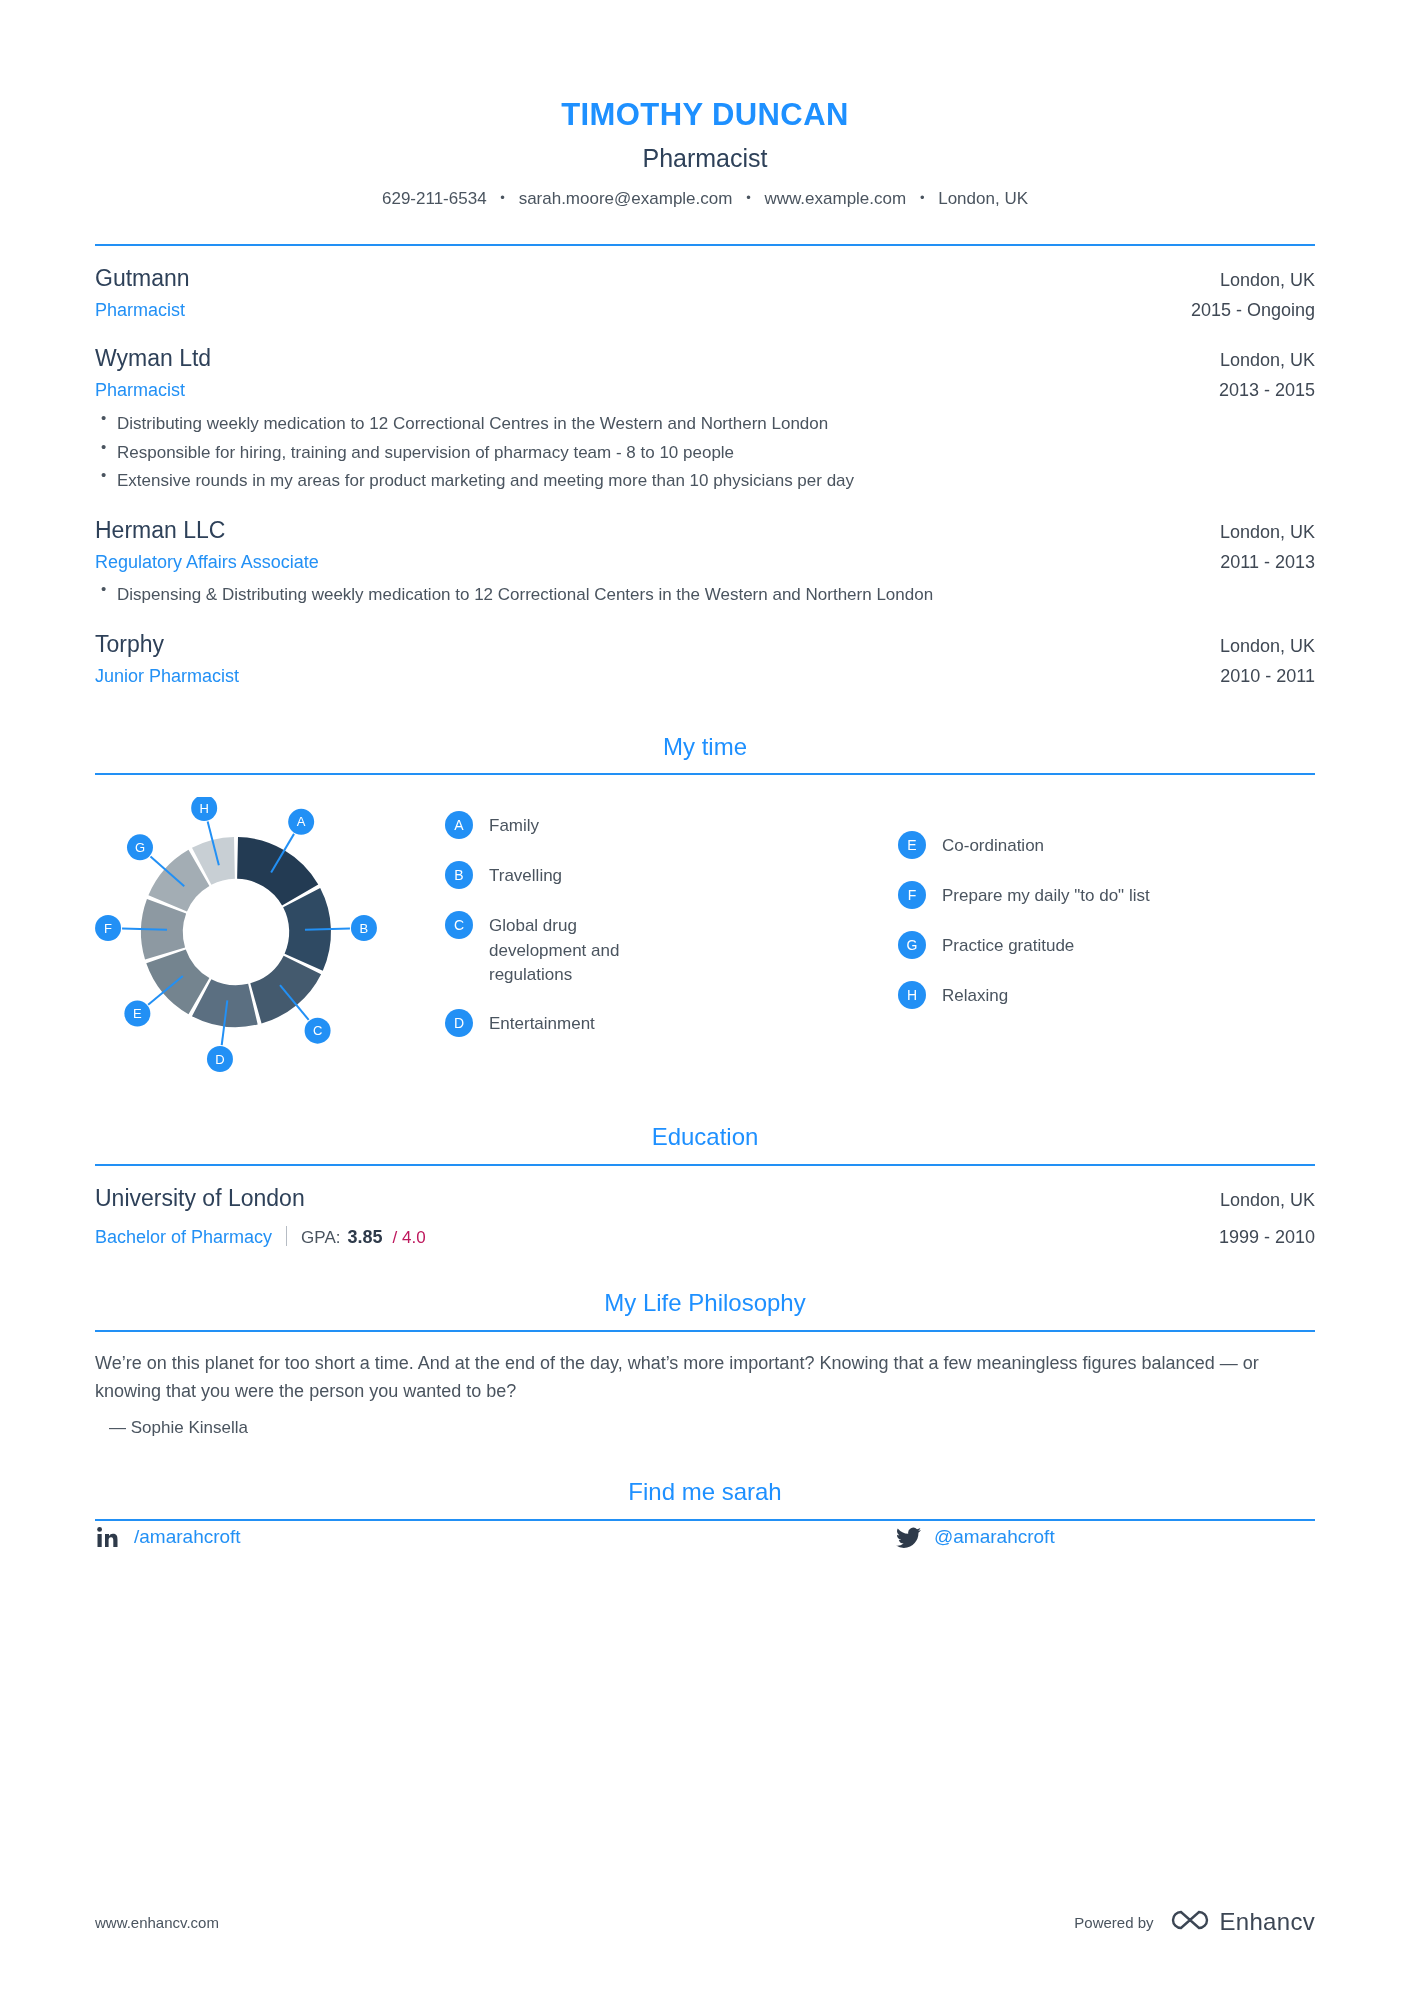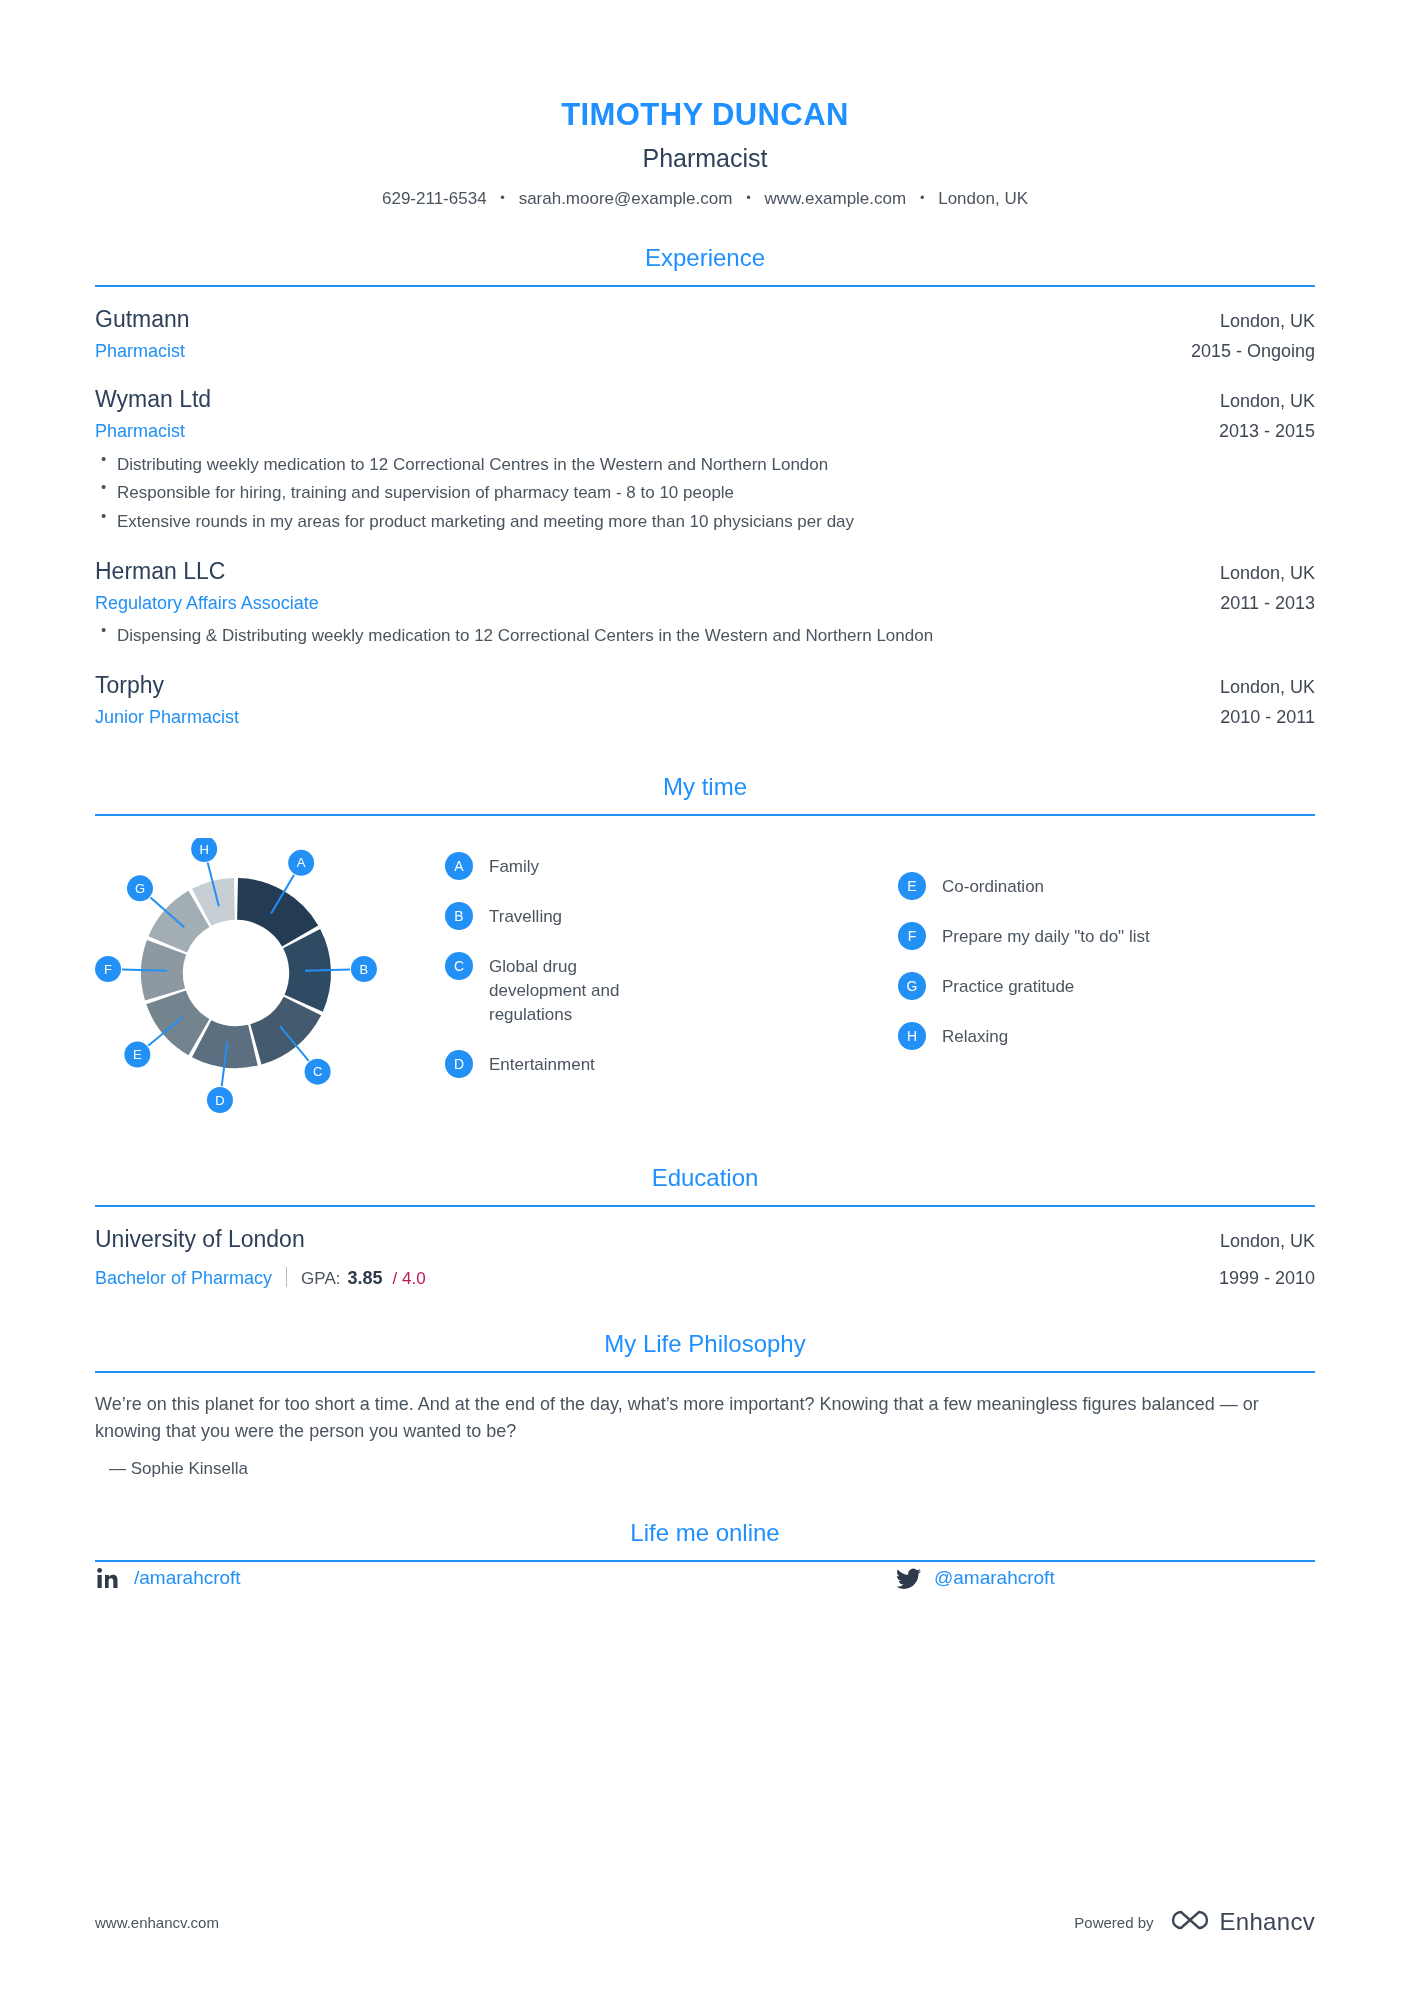--- a/index.html
+++ b/index.html
@@ -264,21 +264,20 @@
       <span class="sep">•</span>
       <span>sarah.moore@example.com</span>
       <span class="sep">•</span>
       <span>www.example.com</span>
       <span class="sep">•</span>
       <span>London, UK</span>
     </div>
   </div>
 
   <div class="sec">
-    <div class="sec-title">Experience</div>
     <div class="sec-rule"></div>
     <div class="sec-body">
 
       <div class="entry">
         <div class="entry-head">
           <div class="entry-org">Gutmann</div>
           <div class="entry-loc">London, UK</div>
         </div>
         <div class="entry-sub">
           <div class="entry-title">Pharmacist</div>
@@ -453,21 +452,21 @@
   <div class="sec" style="margin-top:40px;">
     <div class="sec-title">My Life Philosophy</div>
     <div class="sec-rule"></div>
     <div class="sec-body">
       <div class="quote-text">We’re on this planet for too short a time. And at the end of the day, what’s more important? Knowing that a few meaningless figures balanced — or knowing that you were the person you wanted to be?</div>
       <div class="quote-author">—  Sophie Kinsella</div>
     </div>
   </div>
 
   <div class="sec" style="margin-top:40px;">
-    <div class="sec-title">Life me online</div>
+    <div class="sec-title">Find me sarah</div>
     <div class="sec-rule"></div>
     <div class="sec-body social-row">
 
       <div class="social-item">
         <span class="social-icon">
           <svg width="24" height="24" viewBox="0 0 24 24">
             <rect x="1.5" y="8" width="4.2" height="13" fill="#2e3a4a"></rect>
             <circle cx="3.6" cy="3.4" r="2.4" fill="#2e3a4a"></circle>
             <path d="M9 8 h4 v1.9 a4.4 4.4 0 0 1 3.9-2.1 c4 0 4.6 2.5 4.6 5.9 V21 h-4.2 v-6.3 c0-1.6-0.1-3.5-2.2-3.5 c-2.2 0-2.5 1.6-2.5 3.4 V21 H9 Z" fill="#2e3a4a"></path>
           </svg>

